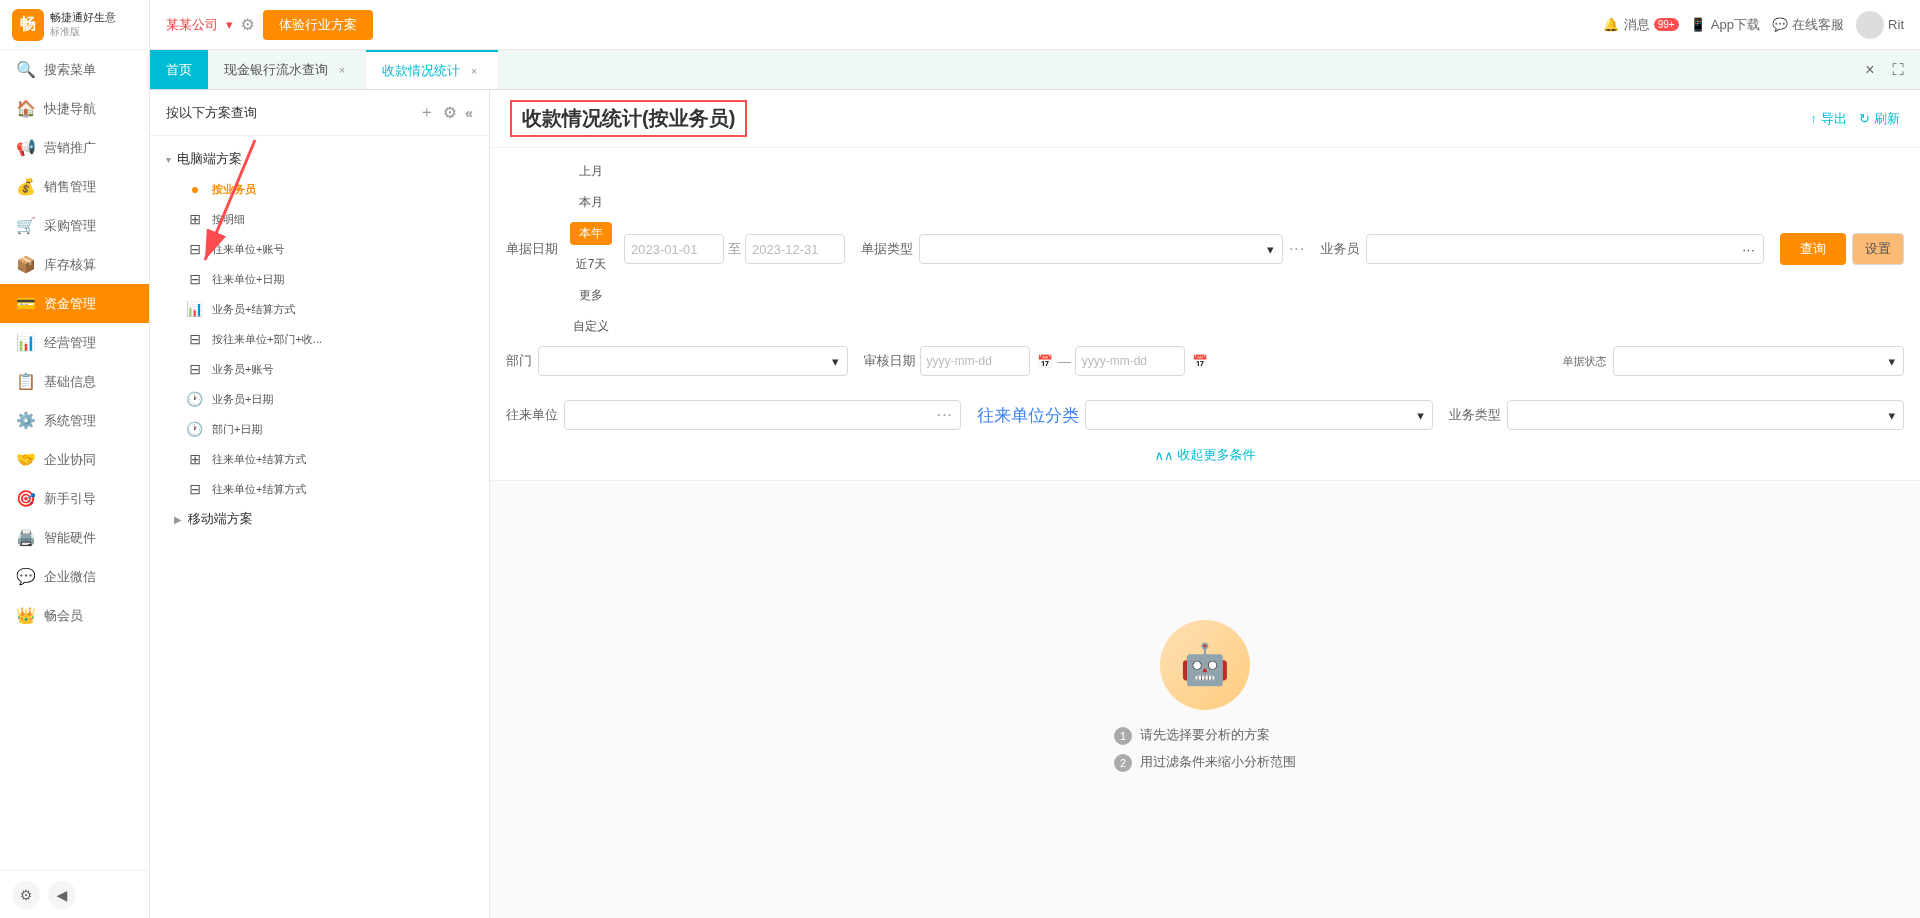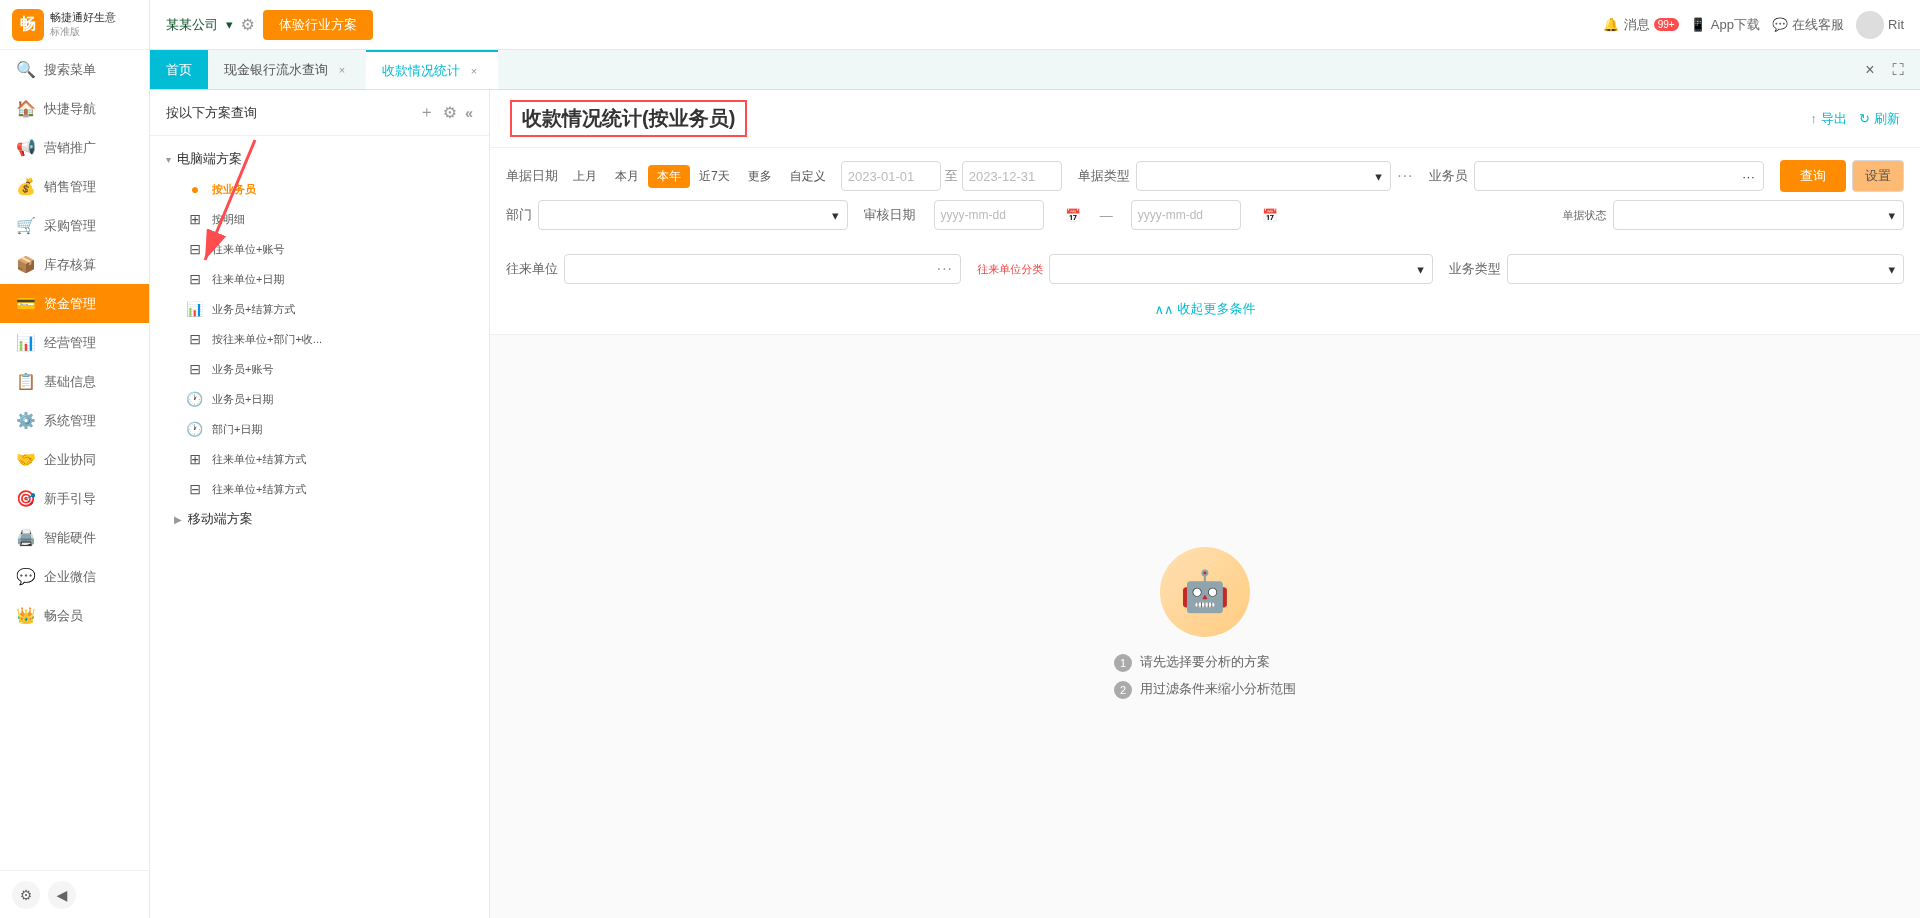--- a/index.html
+++ b/index.html
@@ -81,21 +81,21 @@
       align-items: center;
       padding: 0 16px;
       border-bottom: 1px solid #e8e8e8;
       justify-content: space-between;
     }
     .top-header-left {
       display: flex;
       align-items: center;
       gap: 8px;
     }
-    .breadcrumb-text { color: #14532d; font-size: 13px; }
+    .breadcrumb-text { color: #ef4444; font-size: 13px; }
     .trial-btn {
       background: #ff8c00;
       color: #fff;
       border: none;
       padding: 6px 16px;
       border-radius: 4px;
       cursor: pointer;
       font-size: 13px;
     }
     .gear-icon { color: #999; cursor: pointer; font-size: 16px; }
@@ -233,21 +233,21 @@
       align-items: center;
       justify-content: space-between;
       cursor: pointer;
     }
     .date-range {
       display: flex;
       align-items: center;
       gap: 4px;
       flex: 1;
     }
-    .date-quick-btns { display: flex; align-items: center; gap: 0; }
+    .date-quick-btns { display: flex; align-items: center; gap: 8px; flex-direction: column; }
     .dqb { padding: 2px 8px; cursor: pointer; color: #555; font-size: 12px; border: 1px solid transparent; }
     .dqb.active { background: #ff8c00; color: #fff; border-radius: 4px; }
     .date-input {
       width: 100px;
       height: 30px;
       border: 1px solid #d9d9d9;
       border-radius: 4px;
       padding: 0 6px;
       font-size: 12px;
       color: #bbb;
@@ -585,21 +585,21 @@
         </div>
 
         <div style="display:flex; align-items:flex-start; gap:16px; padding-bottom:8px;">
           <div style="display:flex;align-items:center;gap:6px;flex:1;">
             <span style="color:#666;font-size:13px;white-space:nowrap;">部门</span>
             <div class="filter-select">
               <span></span>
               <span>▾</span>
             </div>
           </div>
-          <div style="display:flex;align-items:center;gap:18px;flex:2;">
+          <div style="display:flex;align-items:center;gap:4px;flex:2;">
             <span style="color:#666;font-size:13px;white-space:nowrap;">审核日期</span>
             <div class="date-input" style="width:110px;">
               <span style="color:#bbb;font-size:12px;">yyyy-mm-dd</span>
             </div>
             <span class="cal-icon">📅</span>
             <span style="color:#999;">—</span>
             <div class="date-input" style="width:110px;">
               <span style="color:#bbb;font-size:12px;">yyyy-mm-dd</span>
             </div>
             <span class="cal-icon">📅</span>
@@ -615,21 +615,21 @@
 
         <div style="display:flex; align-items:center; gap:16px; padding-bottom:8px;margin-top:16px;">
           <div style="display:flex;align-items:center;gap:6px;flex:1;">
             <span style="color:#666;font-size:13px;white-space:nowrap;">往来单位</span>
             <div class="filter-select">
               <span></span>
               <span class="dots-btn">···</span>
             </div>
           </div>
           <div style="display:flex;align-items:center;gap:6px;flex:1;">
-            <span style="color:#ef4444;font-size:11px;white-space:nowrap;">往来单位分类</span>
+            <span style="color:#3b82f6;font-size:17px;white-space:nowrap;">往来单位分类</span>
             <div class="filter-select">
               <span></span>
               <span>▾</span>
             </div>
           </div>
           <div style="display:flex;align-items:center;gap:6px;flex:1;">
             <span style="color:#666;font-size:13px;white-space:nowrap;">业务类型</span>
             <div class="filter-select">
               <span></span>
               <span>▾</span>

